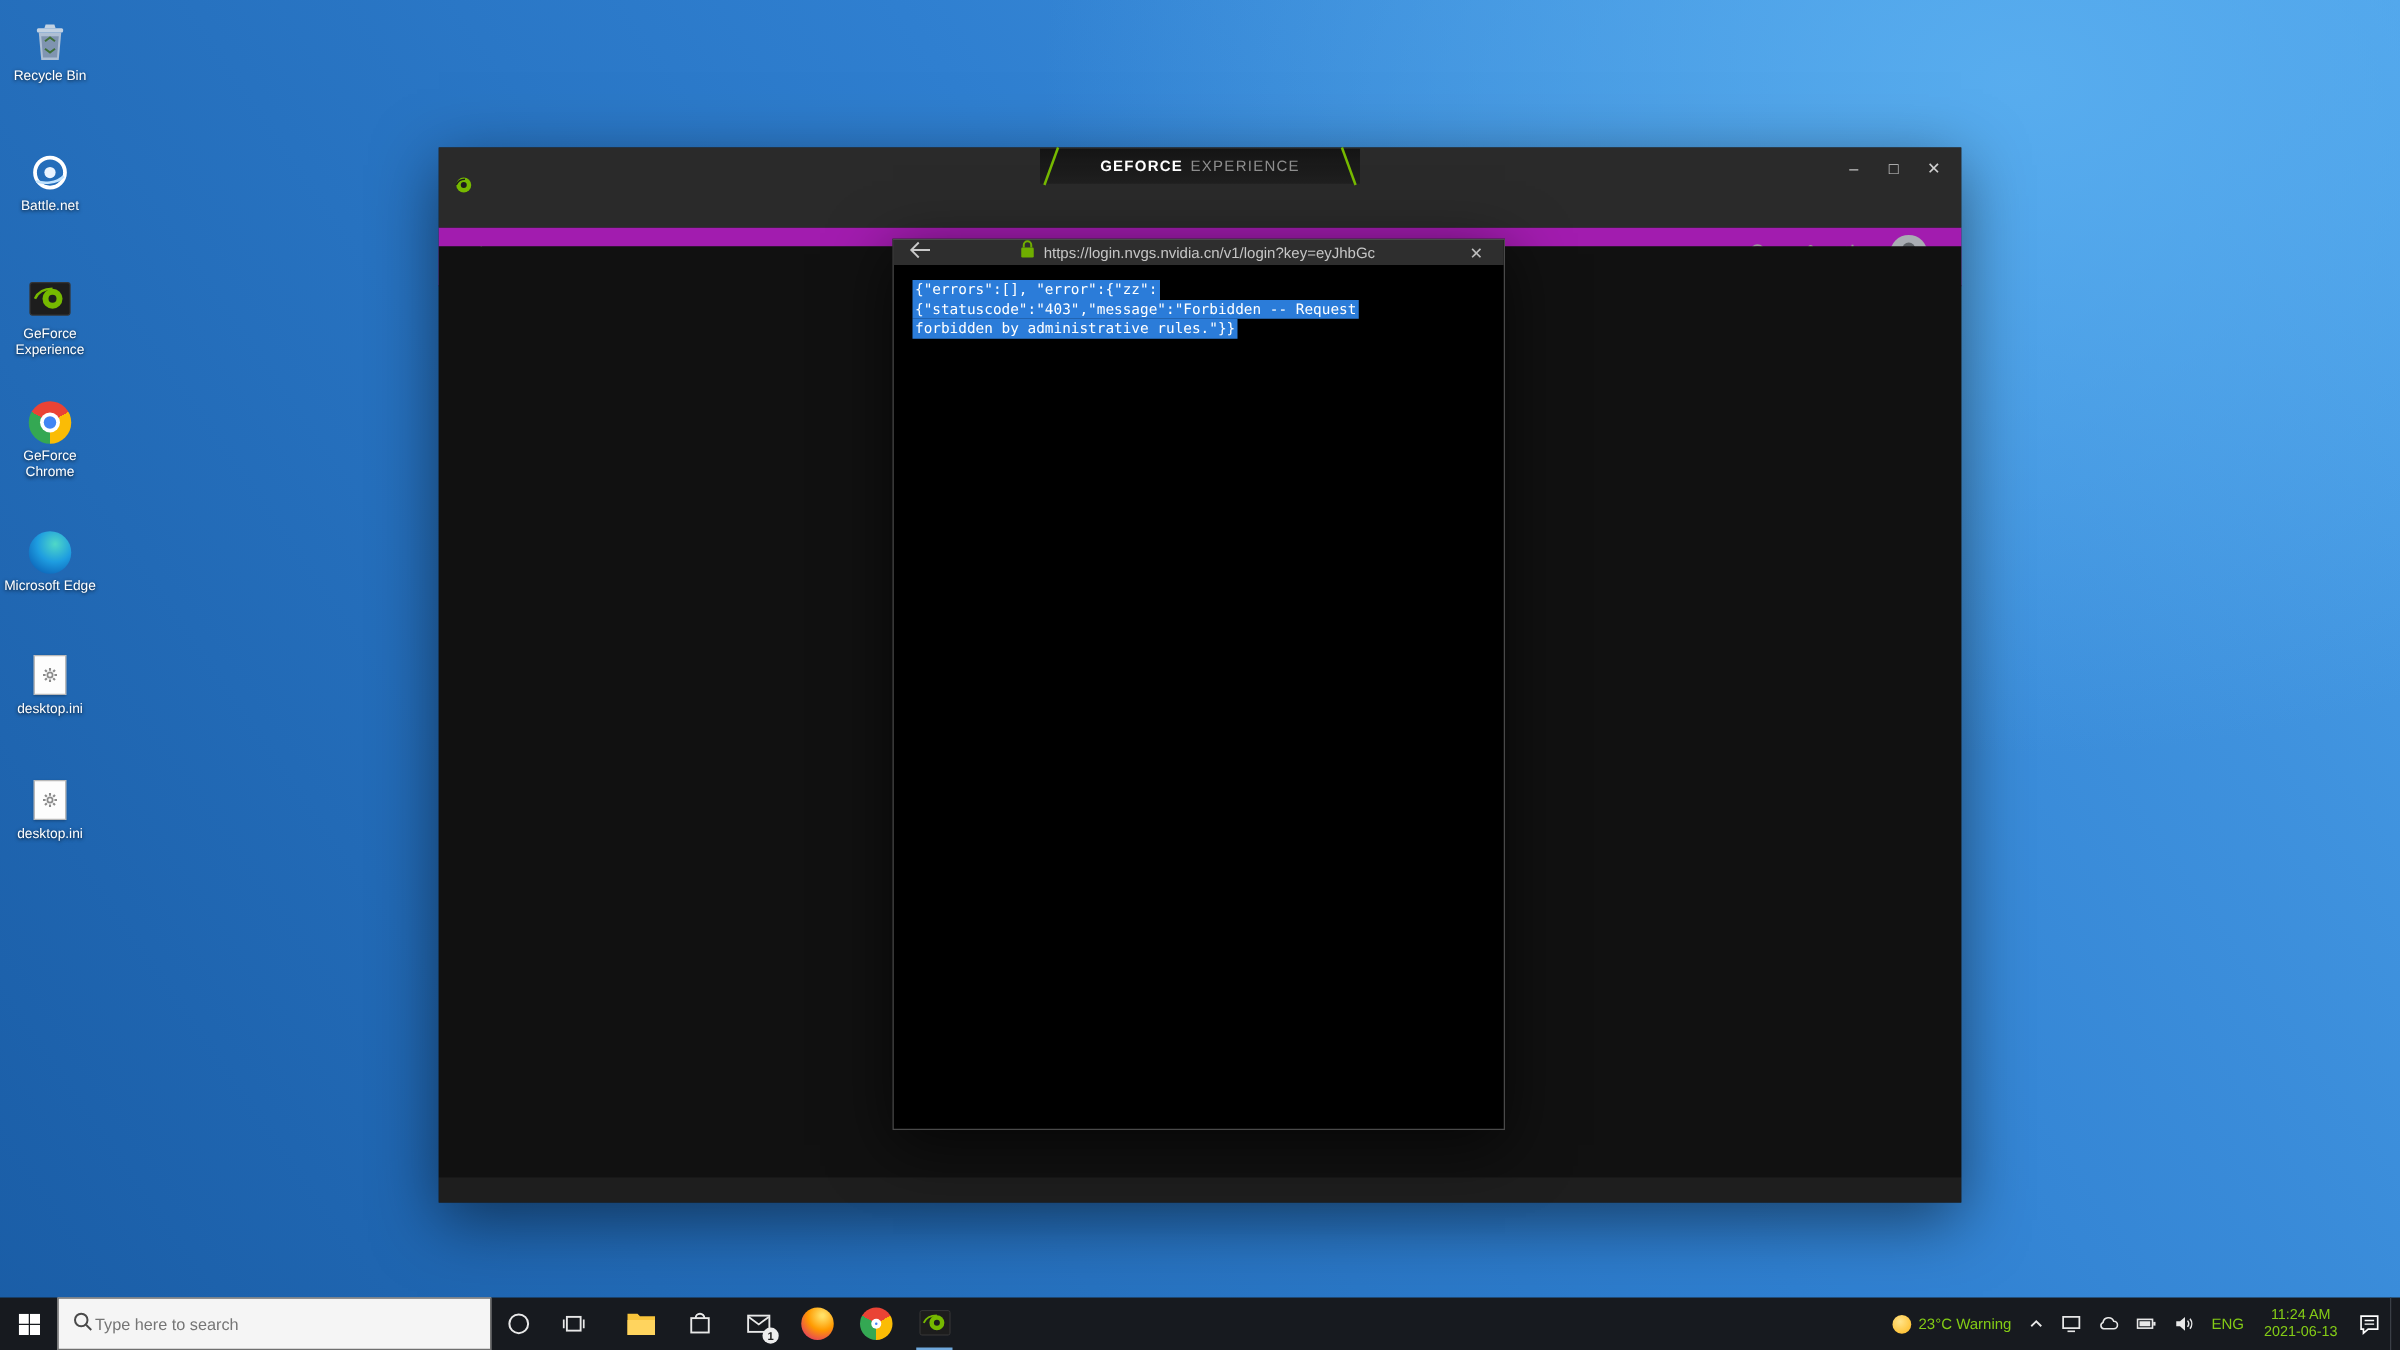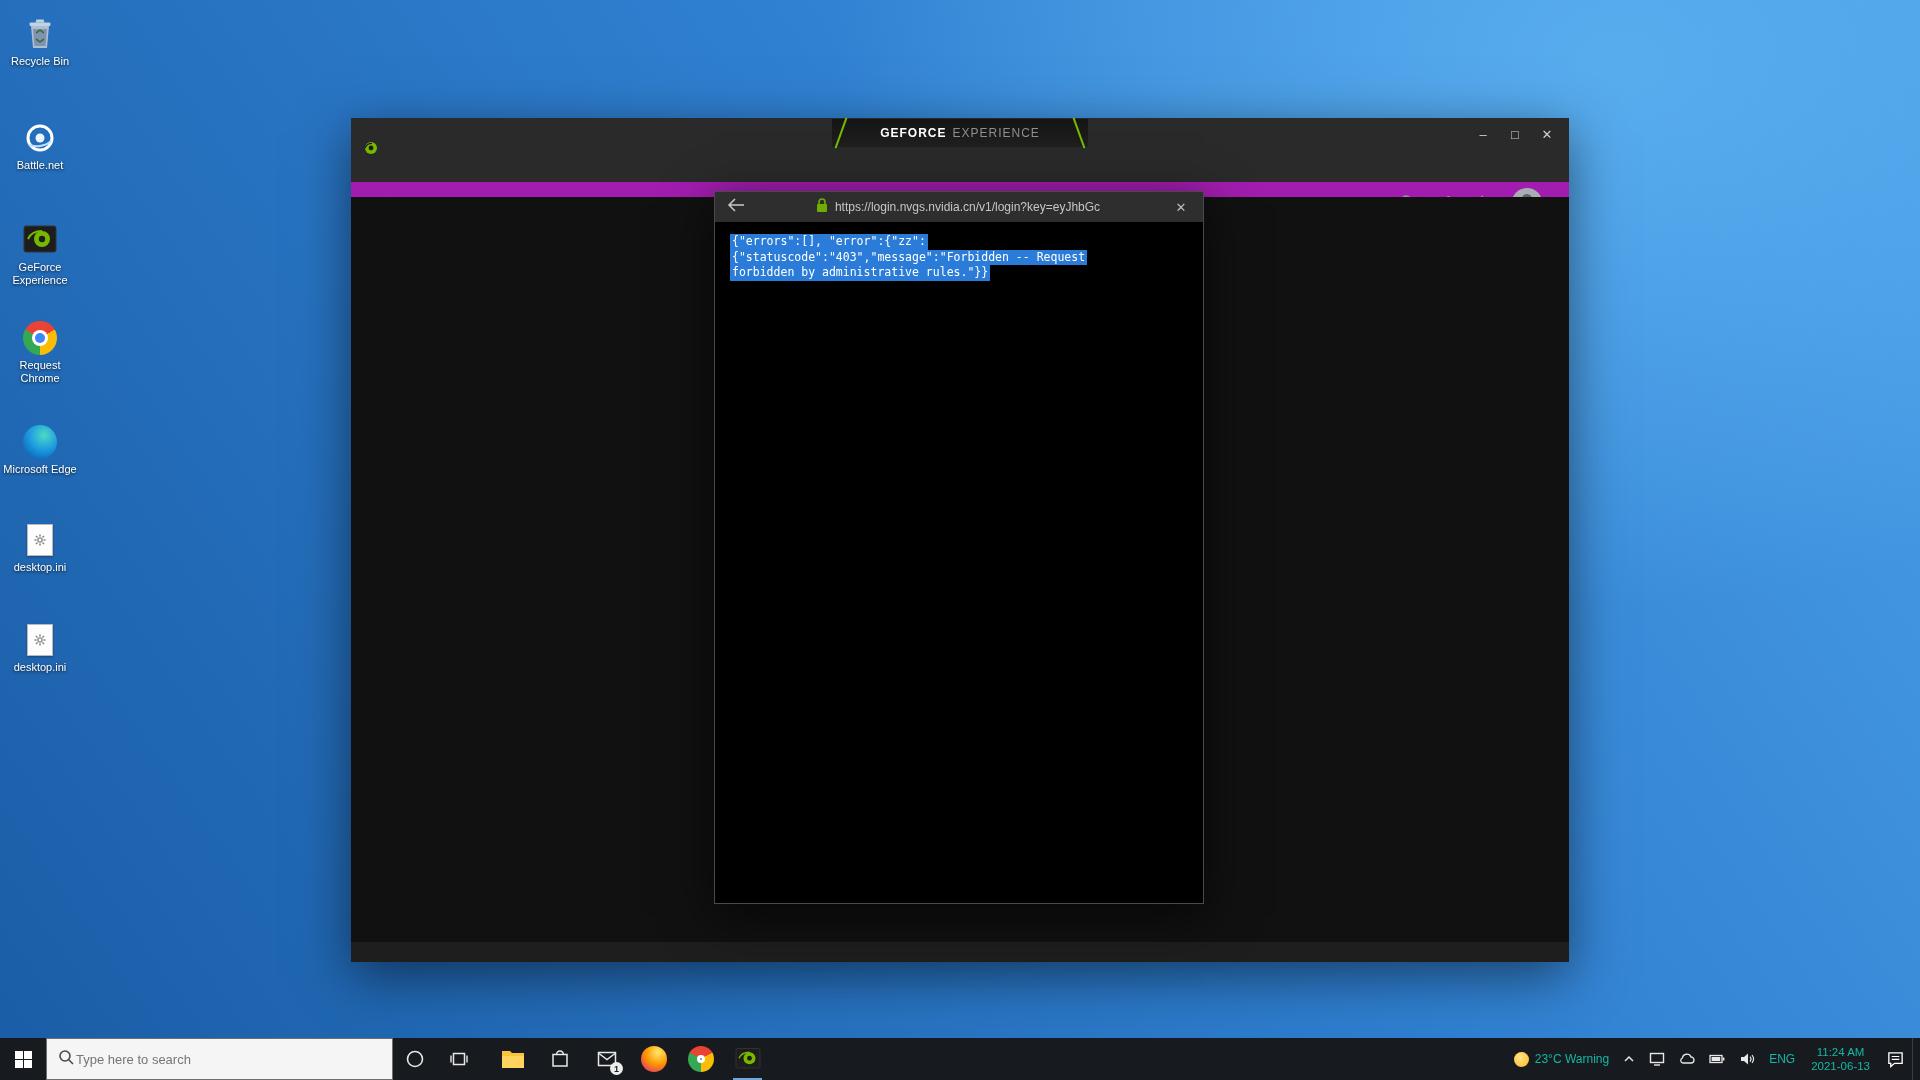--- a/index.html
+++ b/index.html
@@ -37,41 +37,41 @@
   .navbar{height:46px;background:#a21caf;display:flex;align-items:center;padding:0 26px;gap:36px;border-bottom:1px solid #171717}
   .nav-item{display:flex;align-items:center;gap:9px;font-size:12px;letter-spacing:1.6px;font-weight:bold;color:#e2e2e2}
   .nav-item.secondary{color:#b3b3b3}
   .nav-right{margin-left:auto;display:flex;align-items:center;gap:20px}
   .win-content{position:absolute;left:0;right:0;top:79px;bottom:20px;background:#111}
   .win-footer{position:absolute;left:0;right:0;bottom:0;height:20px;background:#1e1e1e}
 
   
   #login-popup{position:absolute;left:714px;top:191px;width:490px;height:713px;background:#000;
     border:1px solid #4a4a4a;box-shadow:0 12px 48px rgba(0,0,0,.65);z-index:5;box-sizing:border-box}
-  .popup-header{height:30px;background:#2e2e2e;display:flex;align-items:center;padding:0 12px;gap:10px}
+  .popup-header{height:20px;background:#2e2e2e;display:flex;align-items:center;padding:0 12px;gap:10px}
   .popup-center{flex:1;display:flex;align-items:center;justify-content:center;gap:7px;min-width:0}
   .popup-url{font-size:12px;color:#c6c6c6;white-space:nowrap;overflow:hidden}
   .popup-close{color:#bdbdbd;font-size:13px;width:20px;text-align:center}
   .popup-body{padding:12px 14px 0 15px;font-family:"DejaVu Sans Mono","Liberation Mono",monospace;
     font-size:11.5px;line-height:15.5px;color:#fff}
   .sel{background:#2b7cd9;padding:0 2px;display:inline-block}
 
   
   #taskbar{position:absolute;left:0;bottom:0;width:1920px;height:42px;background:#171a1f;display:flex;align-items:stretch;z-index:10}
   .tb-btn{width:46px;display:flex;align-items:center;justify-content:center}
   .tb-search{width:347px;background:#f5f5f5;border:1px solid #6f6f6f;box-sizing:border-box;display:flex;align-items:center;padding:0 11px}
   .tb-search input{border:none;outline:none;background:transparent;font-size:13px;color:#444;width:100%;font-family:"Liberation Sans",sans-serif}
   .tb-sys{width:44px;display:flex;align-items:center;justify-content:center}
   .tb-apps{display:flex;align-items:stretch;margin-left:8px}
   .tb-app{width:47px;display:flex;align-items:center;justify-content:center;position:relative}
   .tb-app.active::after{content:"";position:absolute;bottom:0;left:9px;right:9px;height:2px;background:#6fa8dc}
   .badge{position:absolute;right:7px;bottom:5px;width:13px;height:13px;border-radius:50%;background:#ededed;color:#222;
     font-size:9px;display:flex;align-items:center;justify-content:center;font-weight:bold}
   .tb-tray{margin-left:auto;display:flex;align-items:center}
-  .tray-item{height:42px;display:flex;align-items:center;justify-content:center;padding:0 7px;color:#14b8a6}
+  .tray-item{height:42px;display:flex;align-items:center;justify-content:center;padding:0 7px;color:#84cc16}
   .weather{gap:6px;font-size:12px}
   .sun{width:15px;height:15px;border-radius:50%;background:radial-gradient(circle at 40% 35%,#ffe48a,#ffc53d 70%)}
   .lang{font-size:12px}
   .clock{flex-direction:column;font-size:11.5px;line-height:14px;text-align:right;padding:0 9px}
   .show-desktop{width:7px;height:42px;border-left:1px solid #3a3f46}
 </style>
 </head>
 <body>
 
 <div class="desk-icon" style="top:16px">
@@ -107,21 +107,21 @@
         <path d="M5 15c3-7 9-8 14-8" stroke="#76b900" stroke-width="2" fill="none"></path>
       </svg>
   </span>
   <span class="lbl">GeForce Experience</span>
 </div>
 
 <div class="desk-icon" style="top:320px">
   <span class="glyph">
       <span class="chrome-ic"></span>
     </span>
-  <span class="lbl">Request Chrome</span>
+  <span class="lbl">GeForce Chrome</span>
 </div>
 
 <div class="desk-icon" style="top:424px">
   <span class="glyph">
       <span class="edge-ic"></span>
     </span>
   <span class="lbl">Microsoft Edge</span>
 </div>
 
 <div class="desk-icon" style="top:522px">

